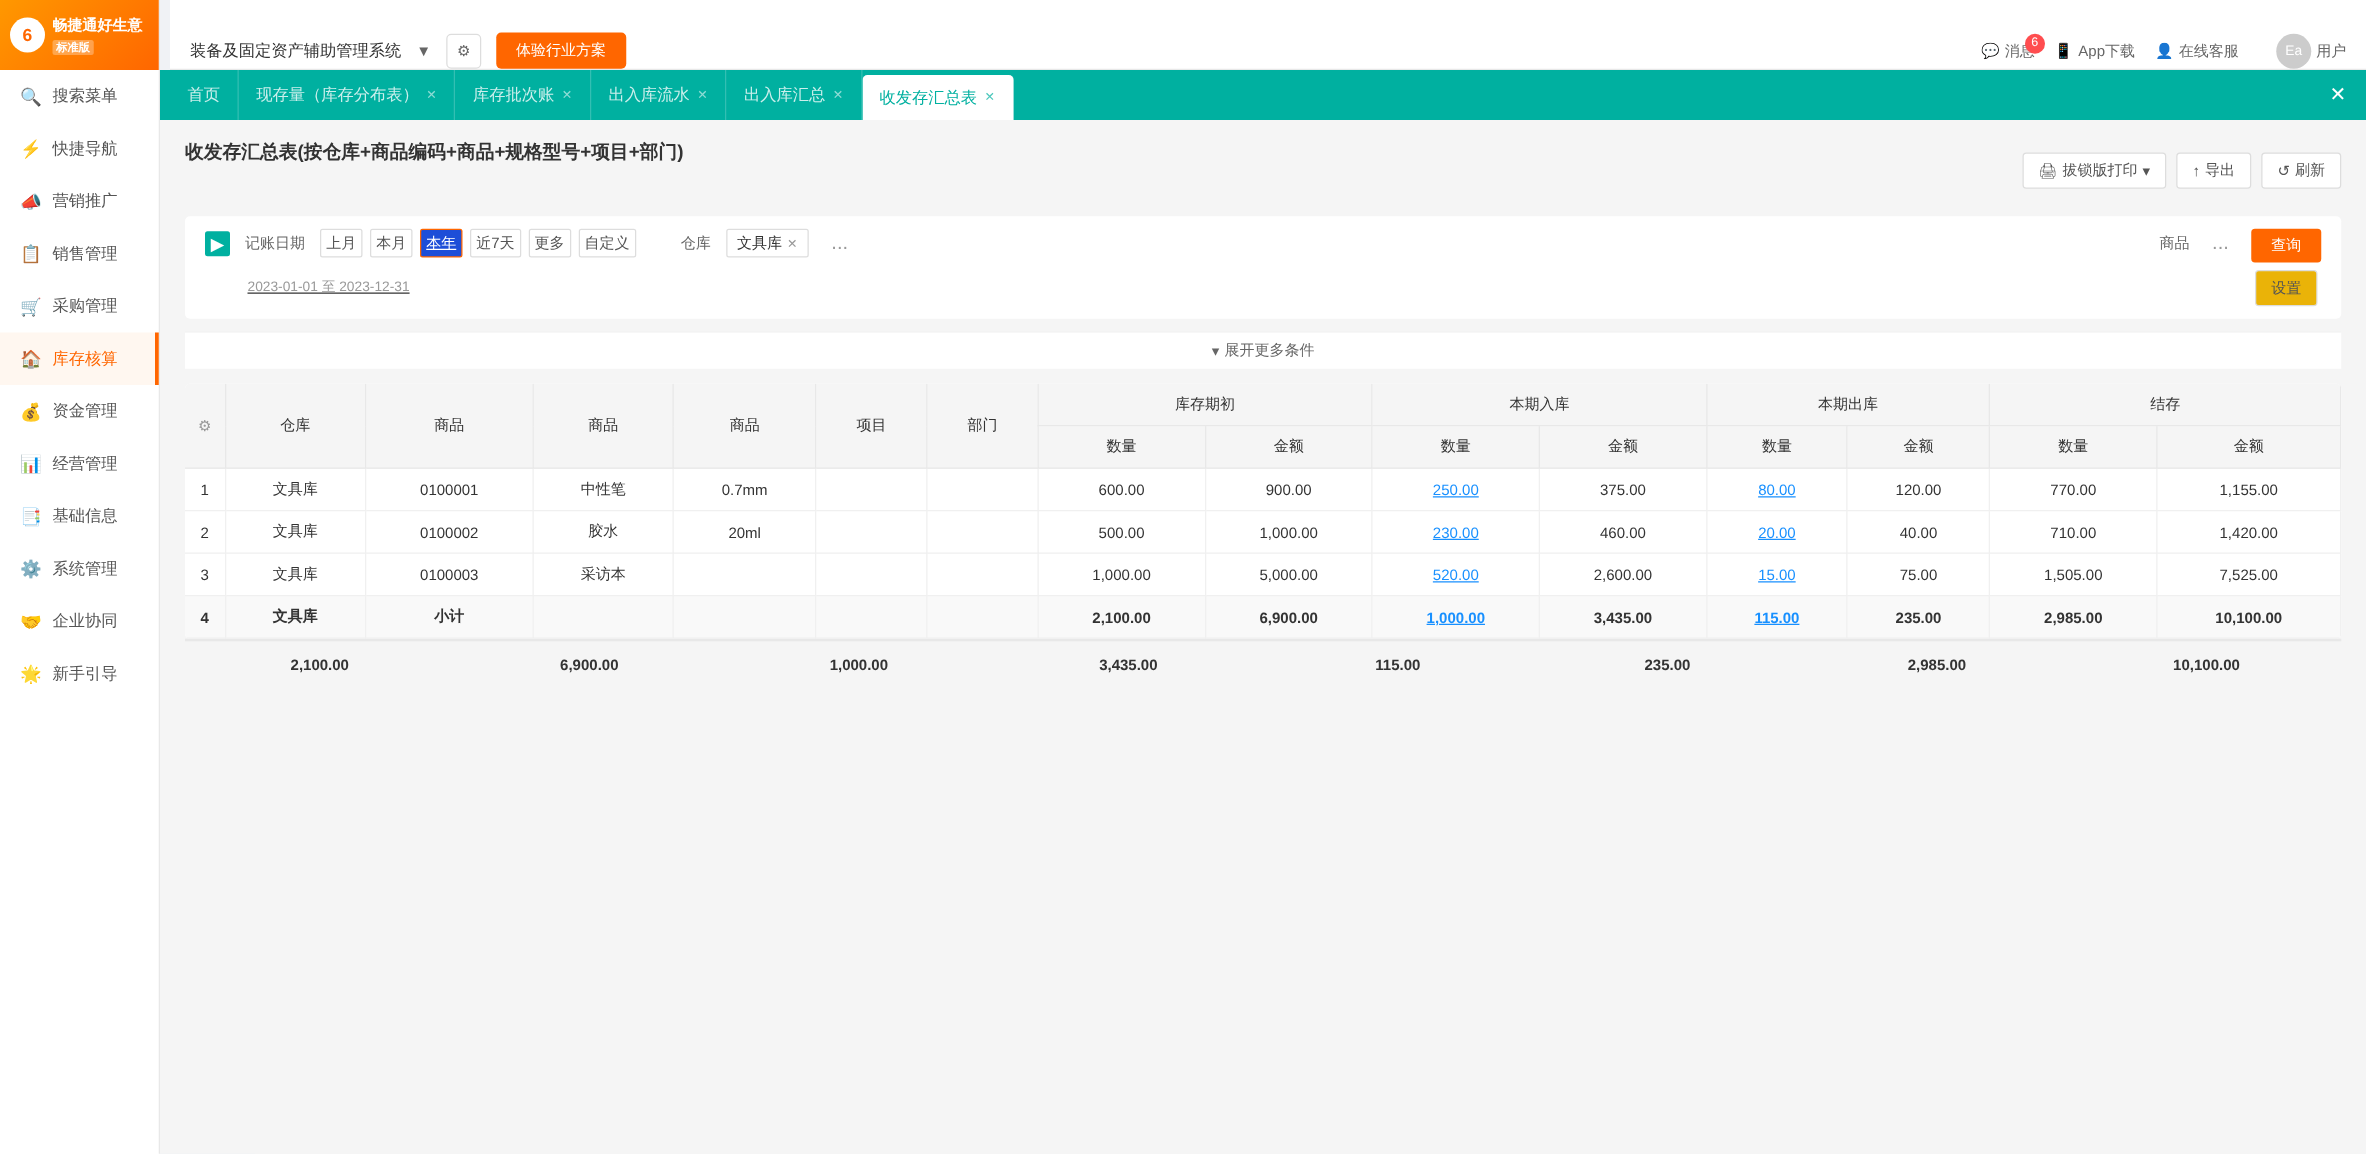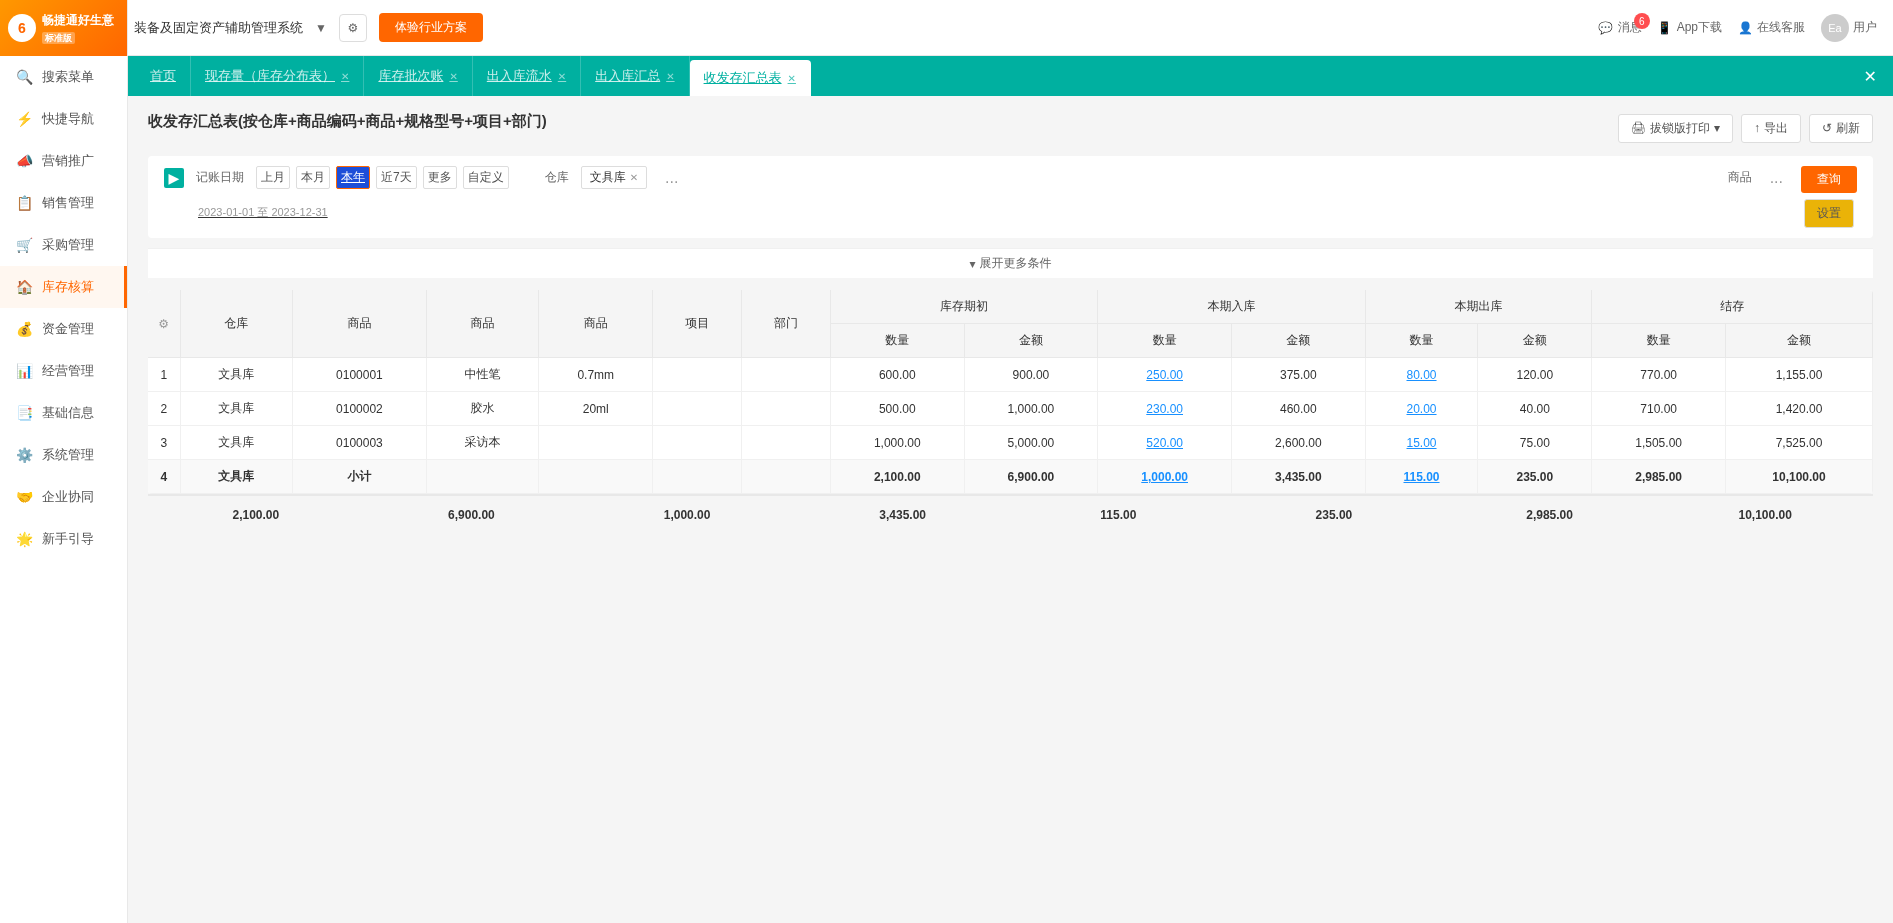--- a/index.html
+++ b/index.html
@@ -8,45 +8,45 @@
     
     .sidebar { position: fixed; left: 0; top: 0; width: 128px; height: 100%; background: #fff; border-right: 1px solid #e8e8e8; z-index: 100; }
     .sidebar-logo { background: linear-gradient(135deg, #ff9800, #ff6600); padding: 12px 8px; color: #fff; font-size: 13px; font-weight: bold; height: 56px; display: flex; align-items: center; gap: 6px; }
     .sidebar-logo .logo-icon { width: 28px; height: 28px; background: #fff; border-radius: 50%; display: flex; align-items: center; justify-content: center; color: #ff6600; font-weight: bold; font-size: 14px; }
     .sidebar-tag { font-size: 9px; background: rgba(255,255,255,0.3); padding: 1px 3px; border-radius: 2px; }
     .sidebar-item { display: flex; align-items: center; gap: 8px; padding: 12px 16px; cursor: pointer; color: #555; transition: all 0.2s; font-size: 13px; }
     .sidebar-item.active { background: #fff7f0; color: #ff6600; border-right: 3px solid #ff6600; }
     .sidebar-item .item-icon { font-size: 14px; width: 18px; text-align: center; }
 
     
-    .topbar { position: fixed; left: 118px; right: 0; top: 0; height: 56px; background: #fff; border-bottom: 1px solid #e8e8e8; display: flex; align-items: center; justify-content: space-between; padding: 0 16px; z-index: 99; }
+    .topbar { position: fixed; left: 136px; right: 0; top: 0; height: 56px; background: #fff; border-bottom: 1px solid #e8e8e8; display: flex; align-items: flex-end; justify-content: space-between; padding: 0 16px; z-index: 99; }
     .topbar-left { display: flex; align-items: center; gap: 12px; }
     .system-name { font-size: 13px; color: #333; }
     .topbar-dropdown { display: flex; align-items: center; gap: 4px; color: #666; cursor: pointer; font-size: 12px; }
     .gear-btn { width: 28px; height: 28px; border: 1px solid #ddd; border-radius: 4px; display: flex; align-items: center; justify-content: center; cursor: pointer; color: #666; }
     .trial-btn { background: #ff6600; color: #fff; border: none; padding: 6px 16px; border-radius: 4px; cursor: pointer; font-size: 12px; }
     .topbar-right { display: flex; align-items: center; gap: 16px; color: #666; font-size: 12px; }
     .topbar-right .badge-item { display: flex; align-items: center; gap: 4px; cursor: pointer; position: relative; }
     .badge { background: #ff4d4f; color: #fff; border-radius: 50%; width: 16px; height: 16px; font-size: 10px; display: flex; align-items: center; justify-content: center; position: absolute; top: -6px; right: -8px; }
-    .user-avatar { width: 28px; height: 28px; background: #ccc; border-radius: 50%; display: flex; align-items: center; justify-content: center; font-size: 11px; color: #fff; }
+    .user-avatar { width: 28px; height: 28px; background: #ccc; border-radius: 50%; display: flex; align-items: center; justify-content: center; font-size: 11px; color: #fff; margin-left: 14px; }
 
     
     .main { margin-left: 128px; margin-top: 56px; }
 
     
     .tab-bar { background: #00b0a0; display: flex; align-items: center; height: 40px; padding: 0 8px; overflow: hidden; }
-    .tab-item { display: flex; align-items: center; gap: 6px; padding: 0 14px; height: 40px; color: rgba(255,255,255,0.8); cursor: pointer; font-size: 13px; white-space: nowrap; border-right: 1px solid rgba(255,255,255,0.2); text-decoration: underline; }
+    .tab-item { display: flex; align-items: center; gap: 6px; padding: 0 14px; height: 40px; color: rgba(255,255,255,0.8); cursor: pointer; font-size: 13px; white-space: nowrap; border-right: 1px solid rgba(255,255,255,0.2); }
     .tab-item.active { background: #fff; color: #00b0a0; border-radius: 4px 4px 0 0; height: 36px; margin-top: 4px; }
     .tab-item .tab-close { font-size: 10px; color: inherit; opacity: 0.7; cursor: pointer; }
     .tab-item.active .tab-close { color: #00b0a0; }
     .tab-bar-close { margin-left: auto; color: #fff; cursor: pointer; font-size: 16px; padding: 0 8px; }
 
     
     .page-content { padding: 16px 20px; background: #f5f5f5; min-height: calc(923px - 56px - 40px); }
-    .page-title { font-size: 15px; font-weight: bold; color: #333; margin-bottom: 13px; }
+    .page-title { font-size: 15px; font-weight: bold; color: #333; margin-bottom: 30px; }
     .filter-row { display: flex; align-items: center; gap: 12px; margin-bottom: 8px; }
     .filter-expand-btn { width: 20px; height: 20px; background: #00b0a0; color: #fff; border: none; cursor: pointer; display: flex; align-items: center; justify-content: center; border-radius: 2px; font-size: 14px; }
     .filter-label { color: #666; font-size: 12px; white-space: nowrap; }
     .date-options { display: flex; gap: 6px; align-items: center; }
     .date-btn { padding: 2px 4px; border: 1px solid #ddd; background: #fff; cursor: pointer; font-size: 12px; border-radius: 2px; color: #555; }
     .date-btn.active { background: #1d4ed8; color: #fff; border-color: #ff6600; text-decoration: underline; }
     .date-range { font-size: 11px; color: #999; margin-top: 2px; margin-left: 4px; }
     .warehouse-tag { background: #fff; border: 1px solid #ddd; padding: 2px 8px; border-radius: 2px; font-size: 12px; display: flex; align-items: center; gap: 4px; }
     .warehouse-tag .tag-close { color: #999; cursor: pointer; font-size: 10px; }
     .expand-more-btn { display: flex; align-items: center; gap: 4px; color: #666; font-size: 12px; cursor: pointer; background: none; border: none; padding: 0; }

